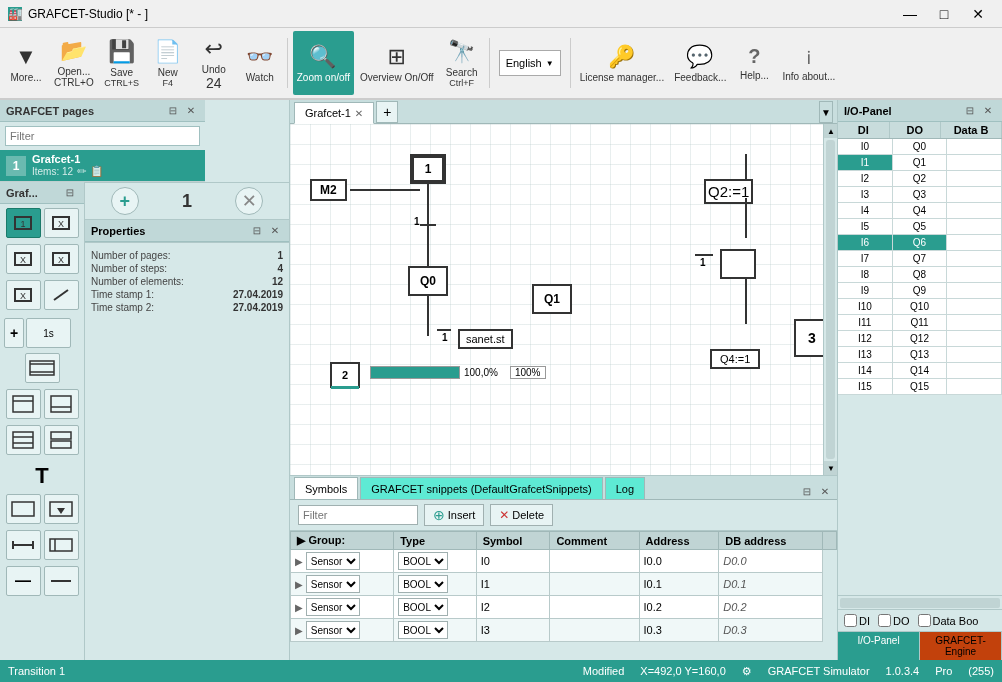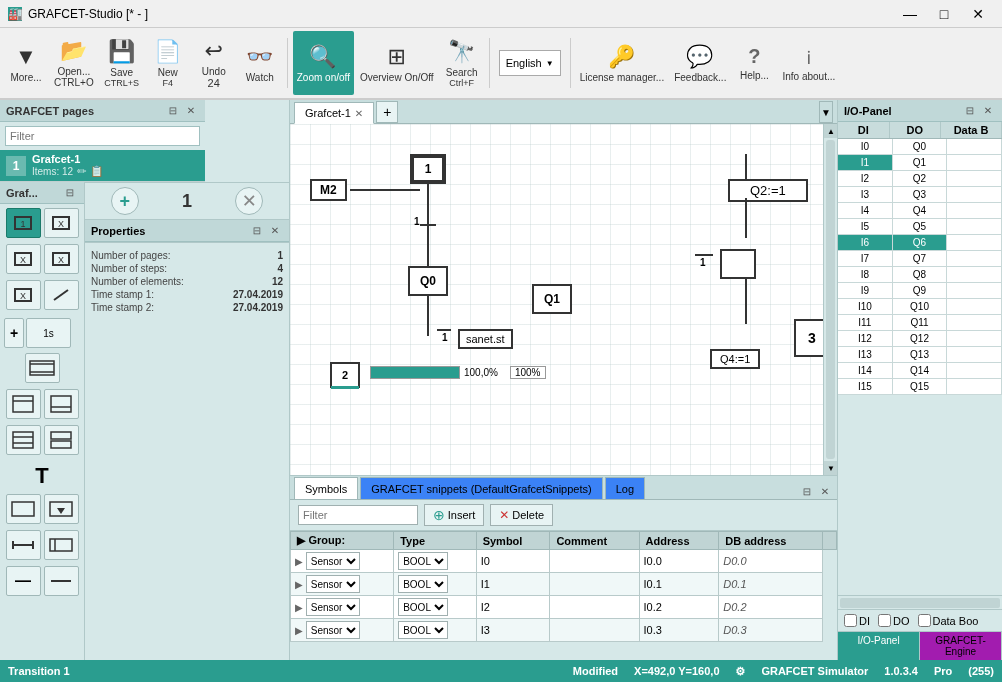--- a/index.html
+++ b/index.html
@@ -62,21 +62,21 @@
       linear-gradient(90deg, rgba(180,200,200,0.3) 1px, transparent 1px);
       background-size: 20px 20px; position: relative; }
     .canvas-scrollbar-v { position: absolute; right: 0; top: 0; width: 14px; height: 100%; background: #d6e8e8; border-left: 1px solid #b0c8c8; display: flex; flex-direction: column; }
     .scroll-track { flex: 1; background: #c0d4d4; margin: 2px; border-radius: 3px; }
     .scroll-btn { width: 14px; height: 14px; background: #c0d4d4; display: flex; align-items: center; justify-content: center; font-size: 8px; cursor: pointer; border: none; }
 
     
     #bottom-panel { height: 185px; background: #d6e8e8; border-top: 1px solid #b0c8c8; display: flex; flex-direction: column; }
     .bottom-tab-bar { height: 24px; background: #c8dede; display: flex; align-items: flex-end; padding: 0 4px; border-bottom: 1px solid #a0b8b8; justify-content: space-between; }
     .bottom-tabs { display: flex; gap: 2px; }
-    .bottom-tab { height: 22px; padding: 0 10px; background: #3b82f6; border: 1px solid #a0b8b8; border-bottom: none; cursor: pointer; display: flex; align-items: center; font-size: 11px; }
+    .bottom-tab { height: 22px; padding: 0 10px; background: #5eead4; border: 1px solid #a0b8b8; border-bottom: none; cursor: pointer; display: flex; align-items: center; font-size: 11px; }
     .bottom-tab.active { background: white; }
     
     .symbols-toolbar { display: flex; align-items: center; gap: 6px; padding: 4px 8px; border-bottom: 1px solid #b0c8c8; }
     .sym-filter { width: 120px; height: 20px; border: 1px solid #a0b0b0; padding: 0 4px; font-size: 11px; }
     .sym-btn { display: flex; align-items: center; gap: 3px; padding: 2px 8px; border: 1px solid #a0b0b0; background: #e8f4f4; cursor: pointer; font-size: 11px; height: 22px; }
     
     .symbols-table { flex: 1; overflow: hidden; }
     .sym-table { width: 100%; border-collapse: collapse; font-size: 11px; }
     .sym-table th { background: #c0d4d4; border: 1px solid #a0b8b8; padding: 2px 6px; text-align: left; font-weight: bold; position: sticky; top: 0; }
     .sym-table td { border: 1px solid #b8caca; padding: 2px 4px; background: white; }
@@ -91,26 +91,26 @@
     .io-col-header { flex: 1; text-align: center; font-weight: bold; padding: 2px; font-size: 11px; border-right: 1px solid #b0c8c8; background: #c8dcdc; }
     .io-col-header.db { flex: 1.2; text-align: center; }
     .io-row { display: flex; border-bottom: 1px solid #c8d8d8; }
     .io-cell { flex: 1; padding: 2px 4px; font-size: 10px; border-right: 1px solid #c8d8d8; text-align: center; background: white; }
     .io-cell.active { background: #2a9d8f; color: white; }
     .io-cell.db-col { color: #555; font-style: italic; }
     .io-scrollbar { height: 14px; background: #d6e8e8; border-top: 1px solid #b0c8c8; }
     .io-checkboxes { display: flex; gap: 8px; padding: 4px 6px; align-items: center; font-size: 11px; border-top: 1px solid #b0c8c8; }
     .io-check { display: flex; align-items: center; gap: 2px; }
     .io-bottom-tabs { display: flex; border-top: 1px solid #b0c8c8; }
-    .io-bottom-tab { flex: 1; text-align: center; padding: 3px 2px; font-size: 10px; background: #a21caf; border-right: 1px solid #b0c8c8; cursor: pointer; }
+    .io-bottom-tab { flex: 1; text-align: center; padding: 3px 2px; font-size: 10px; background: #c2410c; border-right: 1px solid #b0c8c8; cursor: pointer; }
     .io-bottom-tab.active { background: #2a9d8f; color: white; }
 
     
     #statusbar { height: 22px; background: #2a9d8f; display: flex; align-items: center; padding: 0 8px; gap: 16px; font-size: 11px; color: white; }
-    #statusbar span { color: white; font-weight: bold; }
+    #statusbar span { color: white; }
   </style>
 </head>
 <body>
 
 <div id="titlebar">
   <div id="titlebar-left">
     <span id="titlebar-icon">🏭</span>
     <span>GRAFCET-Studio [* - ]</span>
   </div>
   <div id="titlebar-controls">
@@ -136,21 +136,21 @@
     <span style="font-size:9px">CTRL+S</span>
   </button>
   <button class="tb-btn">
     <span class="tb-icon">📄</span>
     <span>New</span>
     <span style="font-size:9px">F4</span>
   </button>
   <button class="tb-btn">
     <span class="tb-icon">↩</span>
     <span>Undo</span>
-    <span style="font-size:11px">24</span>
+    <span style="font-size:14px">24</span>
   </button>
   <button class="tb-btn">
     <span class="tb-icon">👓</span>
     <span>Watch</span>
   </button>
   <div class="tb-separator"></div>
   <button class="tb-btn active">
     <span class="tb-icon">🔍</span>
     <span>Zoom on/off</span>
   </button>
@@ -438,21 +438,21 @@
 
         <div style="position:absolute;left:242px;top:160px;">
           <div style="border:2px solid #333;background:white;width:40px;height:30px;display:flex;align-items:center;justify-content:center;font-weight:bold;font-size:12px;">Q1</div>
         </div>
 
         <div style="position:absolute;left:168px;top:205px;border:2px solid #333;background:white;padding:2px 6px;font-size:11px;display:flex;align-items:center;justify-content:center;">sanet.st</div>
 
         <div style="position:absolute;left:152px;top:208px;font-size:10px;font-weight:bold;">1</div>
         <div style="position:absolute;left:147px;top:205px;width:14px;height:2px;background:#333;"></div>
 
-        <div style="position:absolute;left:438px;top:55px;border:2px solid #333;background:white;padding:2px 20px;font-size:13px;">Q2:=1</div>
+        <div style="position:absolute;left:414px;top:55px;border:2px solid #333;background:white;padding:2px 2px;font-size:15px;">Q2:=1</div>
 
         <div style="position:absolute;left:455px;top:30px;width:2px;height:25px;background:#333;"></div>
         <div style="position:absolute;left:455px;top:74px;width:2px;height:40px;background:#333;"></div>
 
         <div style="position:absolute;left:430px;top:125px;">
           <div style="position:absolute;left:-20px;top:8px;font-size:10px;font-weight:bold;">1</div>
           <div style="position:absolute;left:-25px;top:5px;width:18px;height:2px;background:#333;"></div>
           <div style="border:2px solid #333;background:white;width:36px;height:30px;display:flex;align-items:center;justify-content:center;"></div>
         </div>
 

